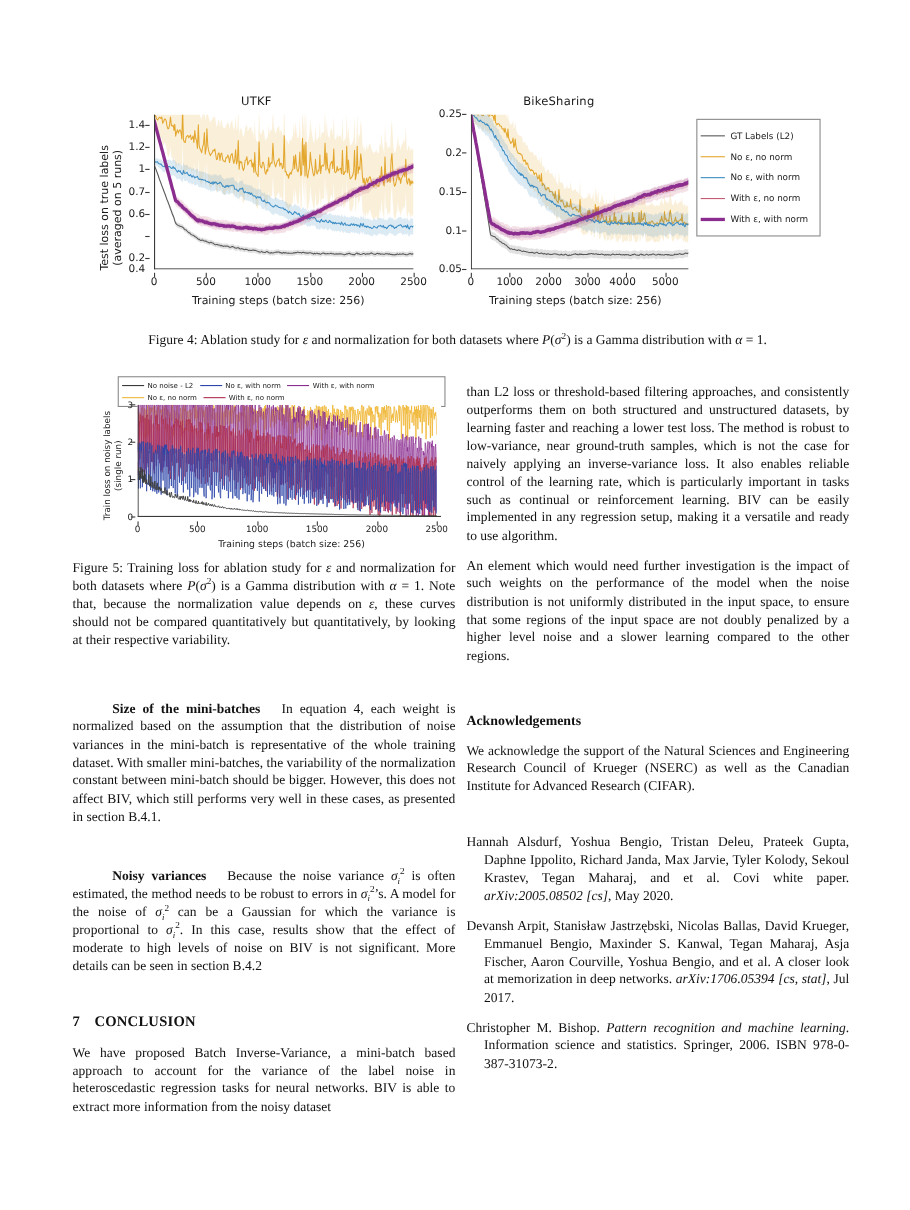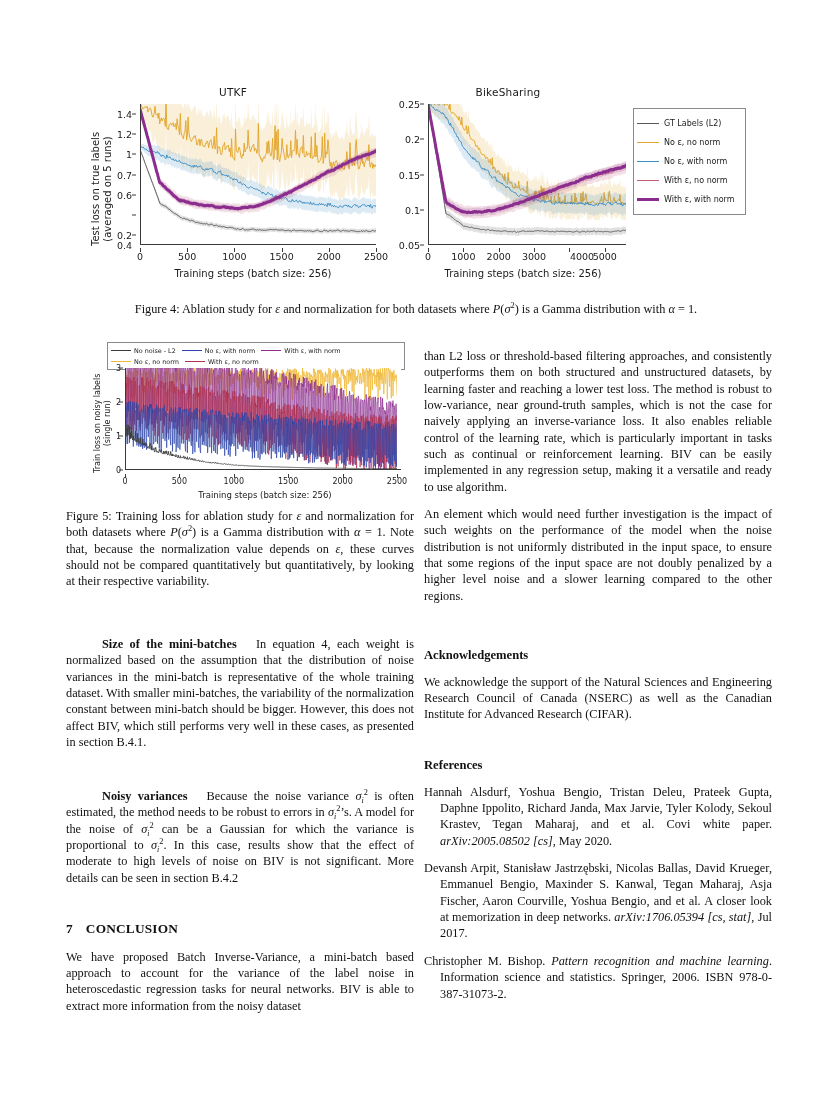--- a/index.html
+++ b/index.html
@@ -440,21 +440,21 @@
         </div>
         <div class="xtick-labels" id="bike-xticks">
             <span style="left: 0px; top: 3px;">0</span>
             <div class="xtick-mark" style="left: 0px;"></div>
             <span style="left: 35.3571px; top: 3px;">1000</span>
             <div class="xtick-mark" style="left: 35.3571px;"></div>
             <span style="left: 70.7143px; top: 3px;">2000</span>
             <div class="xtick-mark" style="left: 70.7143px;"></div>
             <span style="left: 106.071px; top: 3px;">3000</span>
             <div class="xtick-mark" style="left: 106.071px;"></div>
-            <span style="left: 154px; top: 3px;">4000</span>
+            <span style="left: 138px; top: 3px;">4000</span>
             <div class="xtick-mark" style="left: 141.429px;"></div>
             <span style="left: 176.786px; top: 3px;">5000</span>
             <div class="xtick-mark" style="left: 176.786px;"></div>
           </div>
         <div class="xaxis-title">Training steps (batch size: 256)</div>
       </div>
 
       <div class="fig4-legend" id="fig4-legend">
           <div class="leg-row">
             <span class="leg-line" style="border-top-width: 1.2px; border-top-color: rgb(88, 88, 88);"></span>
@@ -573,25 +573,24 @@
     <p class="para">We have proposed Batch Inverse-Variance, a mini-batch based approach to account for the variance of the label noise in heteroscedastic regression tasks for neural networks. BIV is able to extract more information from the noisy dataset</p>
   </div>
 
   <div class="col col-right" style="top:348px;">
     <p class="para">than L2 loss or threshold-based filtering approaches, and consistently outperforms them on both structured and unstructured datasets, by learning faster and reaching a lower test loss. The method is robust to low-variance, near ground-truth samples, which is not the case for naively applying an inverse-variance loss. It also enables reliable control of the learning rate, which is particularly important in tasks such as continual or reinforcement learning. BIV can be easily implemented in any regression setup, making it a versatile and ready to use algorithm.</p>
     <p class="para">An element which would need further investigation is the impact of such weights on the performance of the model when the noise distribution is not uniformly distributed in the input space, to ensure that some regions of the input space are not doubly penalized by a higher level noise and a slower learning compared to the other regions.</p>
   </div>
 
   <div class="col col-right" style="top:647px;">
     <div class="sub-head">Acknowledgements</div>
-    <p class="para">We acknowledge the support of the Natural Sciences and Engineering Research Council of Canada (NSERC) as well as the Canadian Institute for Advanced Research (CIFAR).</p>
+    <p class="para">We acknowledge the support of the Natural Sciences and Engineering Research Council of Krueger (NSERC) as well as the Canadian Institute for Advanced Research (CIFAR).</p>
   </div>
 
   <div class="col col-right" style="top:757px;">
-    <div class="sub-head">References</div>
     <div id="ref-list">
         <p class="ref"><span>Hannah Alsdurf, Yoshua Bengio, Tristan Deleu, Prateek Gupta, Daphne Ippolito, Richard Janda, Max Jarvie, Tyler Kolody, Sekoul Krastev, Tegan Maharaj, and et al. Covi white paper. </span><i>arXiv:2005.08502 [cs]</i><span>, May 2020.</span></p>
         <p class="ref"><span>Devansh Arpit, Stanisław Jastrzębski, Nicolas Ballas, David Krueger, Emmanuel Bengio, Maxinder S. Kanwal, Tegan Maharaj, Asja Fischer, Aaron Courville, Yoshua Bengio, and et al. A closer look at memorization in deep networks. </span><i>arXiv:1706.05394 [cs, stat]</i><span>, Jul 2017.</span></p>
         <p class="ref"><span>Christopher M. Bishop. </span><i>Pattern recognition and machine learning</i><span>. Information science and statistics. Springer, 2006. ISBN 978-0-387-31073-2.</span></p>
       </div>
   </div>
 
 </div>
 
 </body></html>

